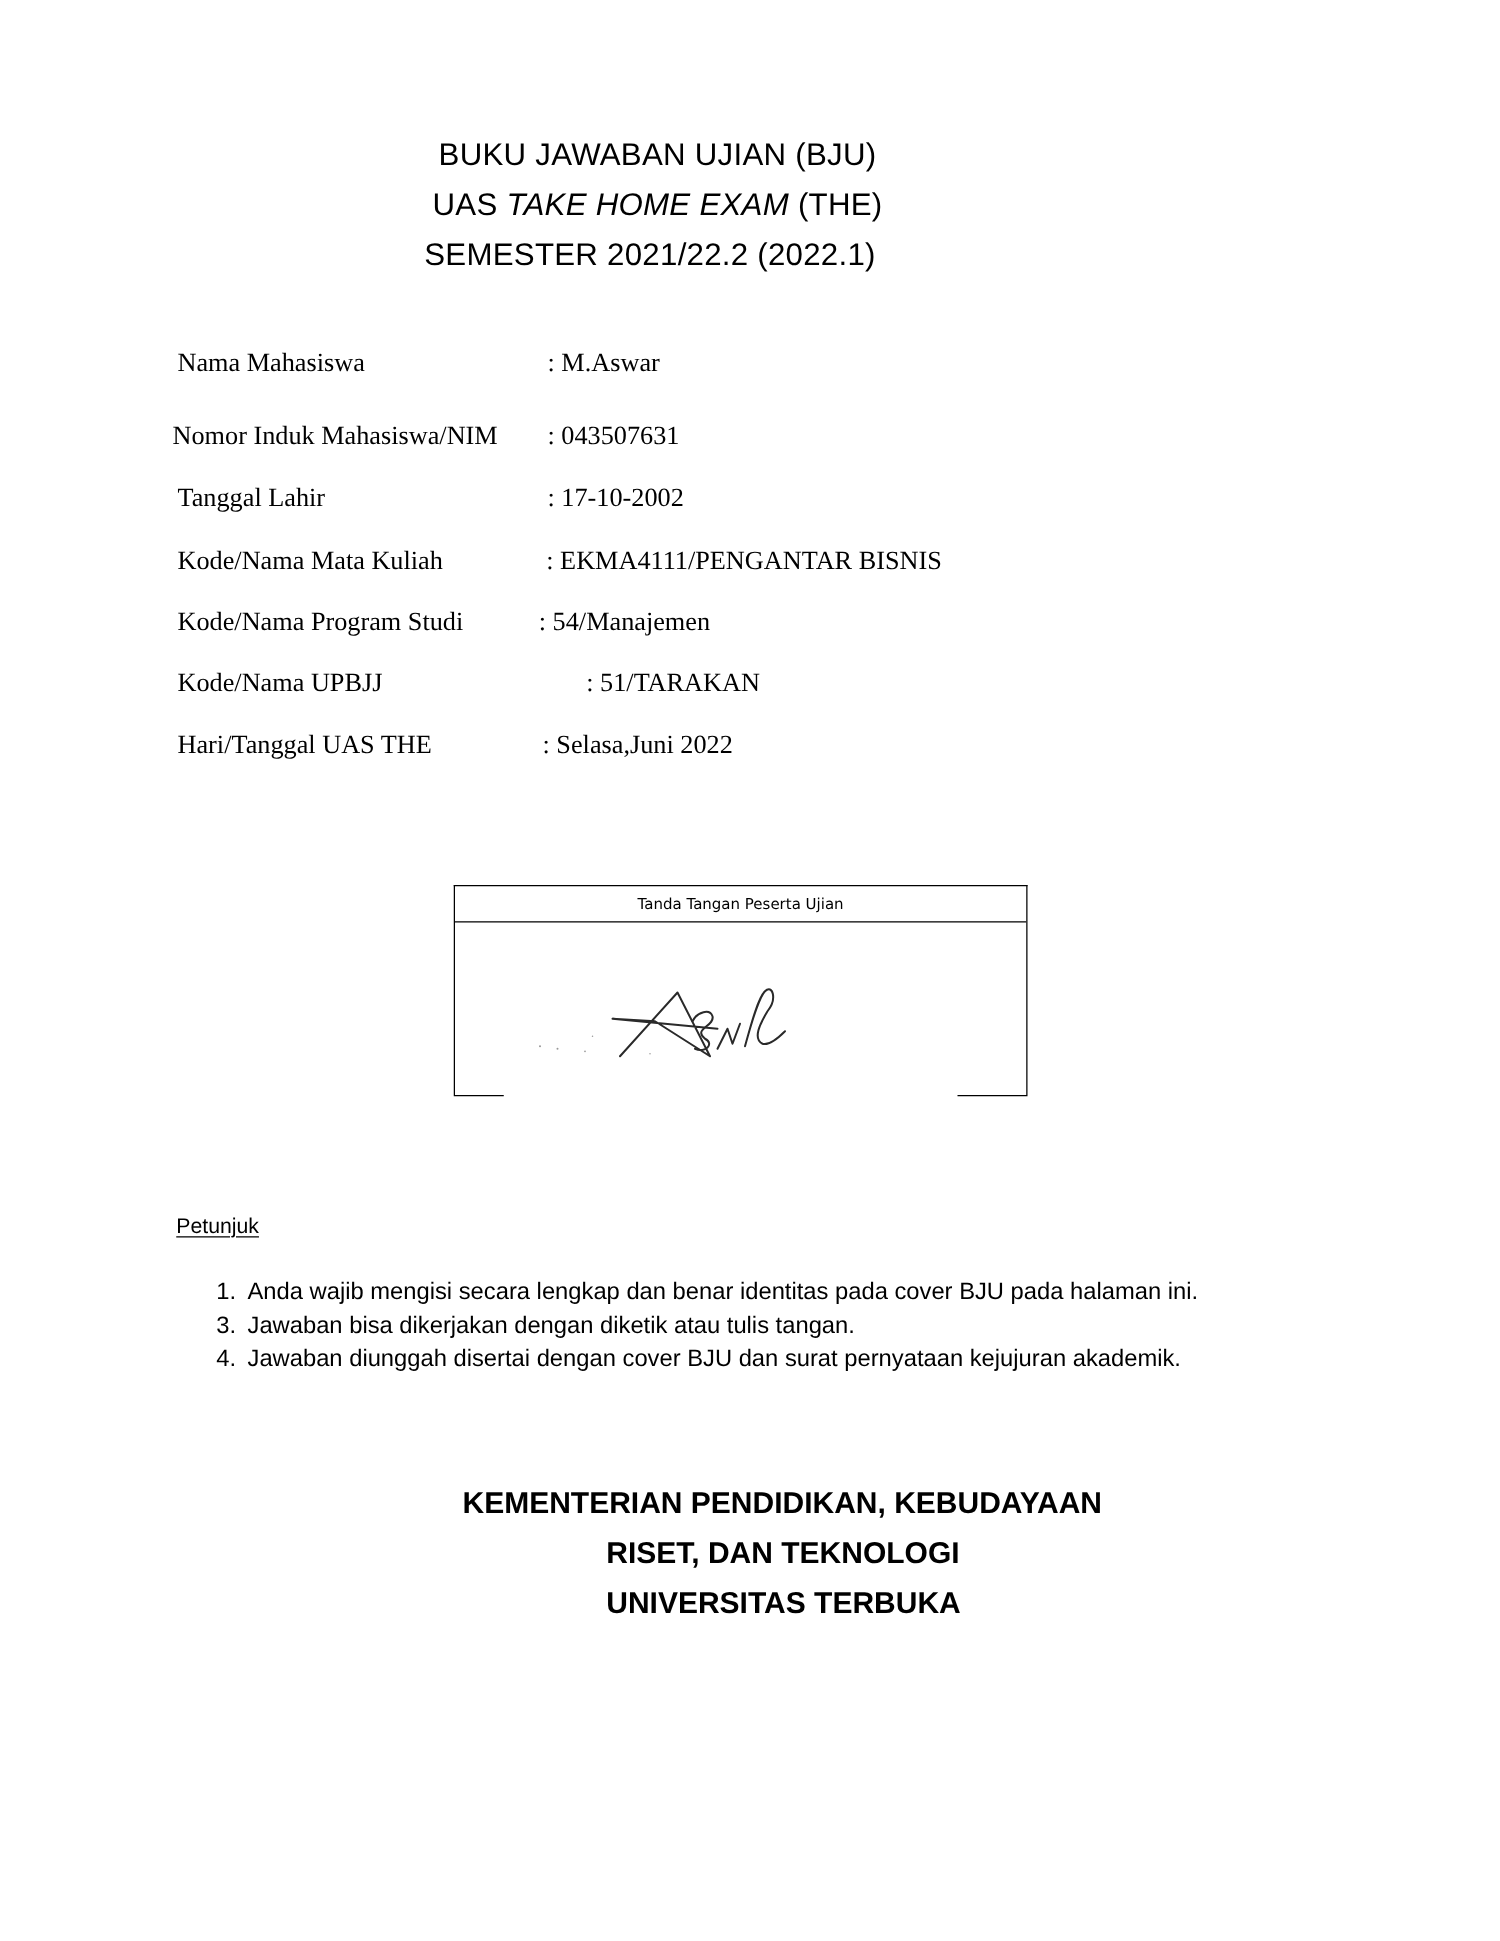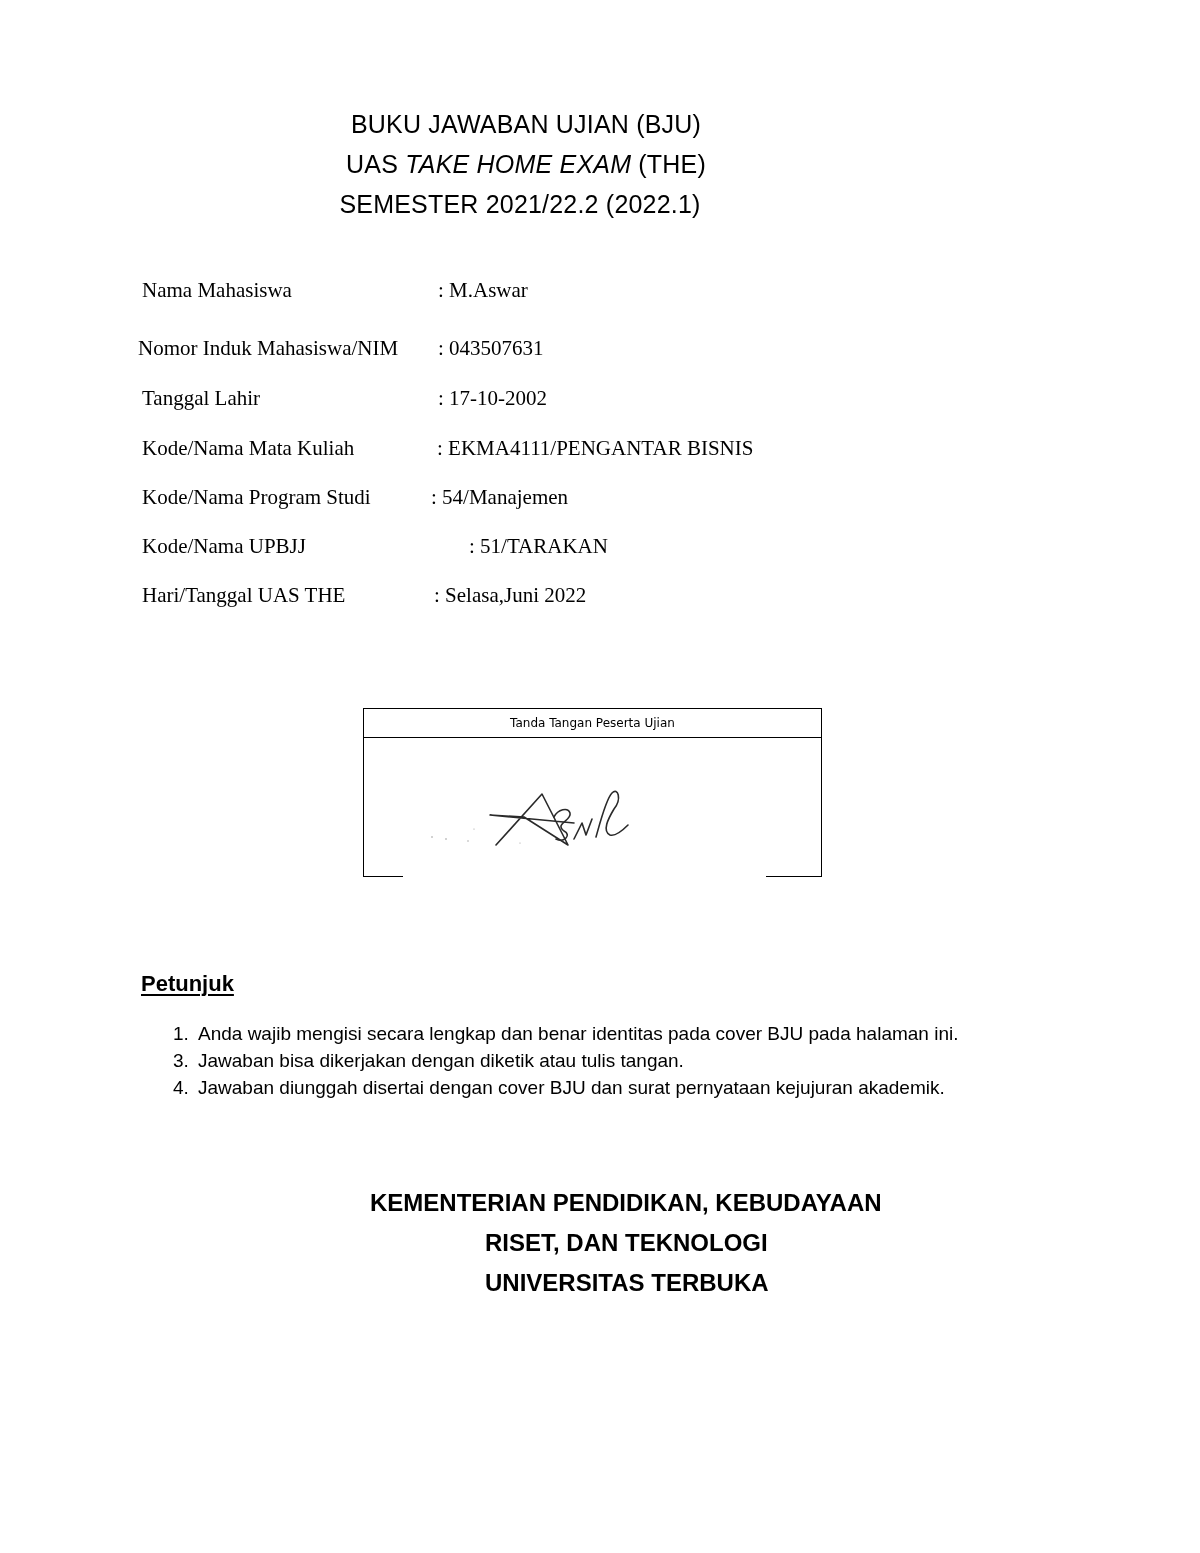--- a/index.html
+++ b/index.html
@@ -18,21 +18,21 @@
 
     .sig-box { position: absolute; left: 363px; top: 708px; width: 457px; height: 167px;
       border-left: 1.5px solid #000; border-right: 1.5px solid #000; border-top: 1.5px solid #000; }
     .sig-head { position: absolute; left: 0; right: 0; top: 0; height: 28px; border-bottom: 1.5px solid #000;
       text-align: center; font-family: "DejaVu Sans", sans-serif; font-size: 12px; line-height: 28px; }
     .sig-foot-l { position: absolute; left: -1px; bottom: -1px; width: 40px; border-bottom: 1.5px solid #000; }
     .sig-foot-r { position: absolute; right: -1px; bottom: -1px; width: 56px; border-bottom: 1.5px solid #000; }
     .signature { position: absolute; left: 60px; top: 70px; width: 230px; height: 80px; }
 
     .petunjuk { position: absolute; left: 141px; top: 971px; font-family: "Liberation Sans", sans-serif;
-      font-weight: bold; font-size: 22px; text-decoration: underline; text-underline-offset: 3px; }
+      font-weight: normal; font-size: 17px; text-decoration: underline; text-underline-offset: 3px; }
     .instructions { position: absolute; left: 173px; top: 1020px; margin: 0; padding: 0; list-style: none;
       font-family: "Liberation Sans", sans-serif; font-size: 19px; line-height: 27px; }
     .instructions li { white-space: nowrap; }
     .instructions .num { display: inline-block; width: 25px; }
 
     .footer-block { position: absolute; left: 0; width: 1200px; top: 1183px; text-align: center;
       font-family: "Liberation Sans", sans-serif; font-weight: bold; font-size: 24px; line-height: 40px; }
     .footer-block .f1 { position: absolute; left: 370px; top: 0; }
     .footer-block .f2 { position: absolute; left: 485px; top: 40px; }
     .footer-block .f3 { position: absolute; left: 485px; top: 80px; }

